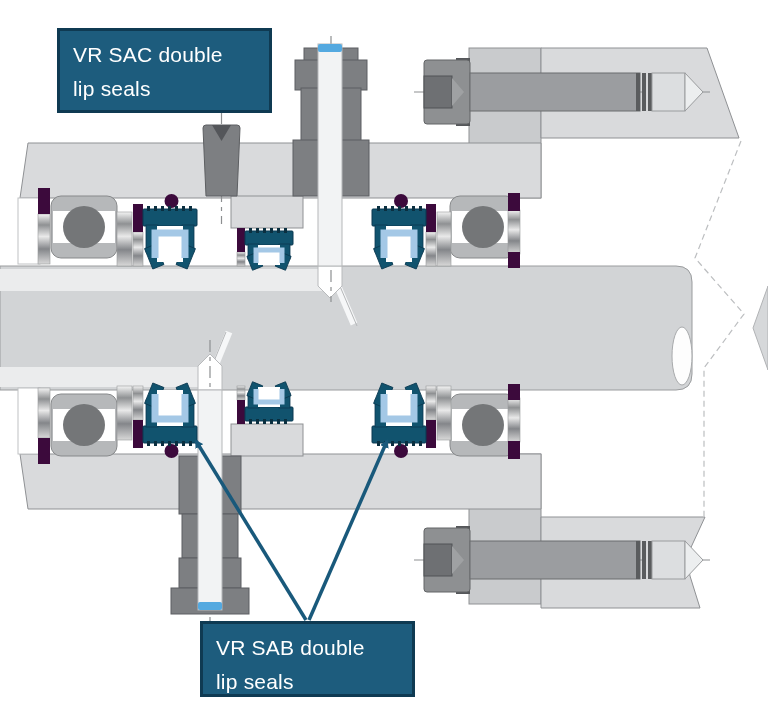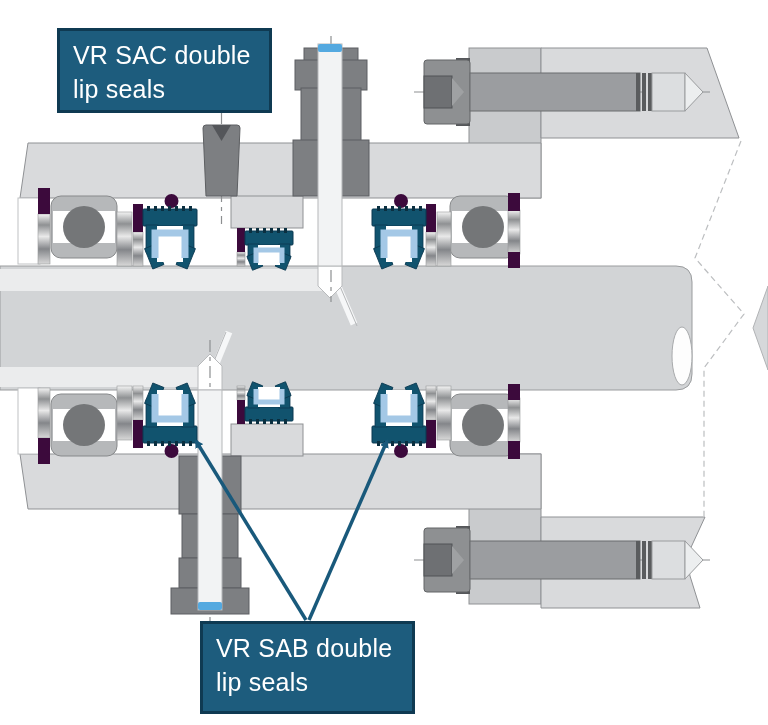--- a/index.html
+++ b/index.html
@@ -1,24 +1,24 @@
 <!DOCTYPE html>
 <html><head>
 <meta charset="utf-8">
 <style>
   html,body{margin:0;padding:0;background:#fff;}
   #stage{position:relative;width:768px;height:725px;background:#fff;overflow:hidden;
          font-family:"Liberation Sans",sans-serif;}
   #drawing{position:absolute;left:0;top:0;}
   .callout{position:absolute;box-sizing:border-box;background:#1d5c7d;border:3px solid #0f3a52;
-           color:#ffffff;font-size:25px;line-height:34px;font-weight:500;
+           color:#ffffff;font-size:21px;line-height:34px;font-weight:500;
            padding:7px 0 7px 13px;letter-spacing:.2px;}
   .callout div{white-space:nowrap;}
   #callout-sac{left:57px;top:28px;width:215px;height:85px;}
-  #callout-sab{left:200px;top:621px;width:215px;height:93px;}
+  #callout-sab{left:200px;top:621px;width:215px;height:76px;}
 </style>
 </head>
 <body>
 
 <div id="stage">
 
 <svg id="drawing" width="768" height="725" viewBox="0 0 768 725">
   <defs>
     <linearGradient id="metalV" x1="0" y1="0" x2="0" y2="1">
       <stop offset="0" stop-color="#f4f4f4"></stop>

